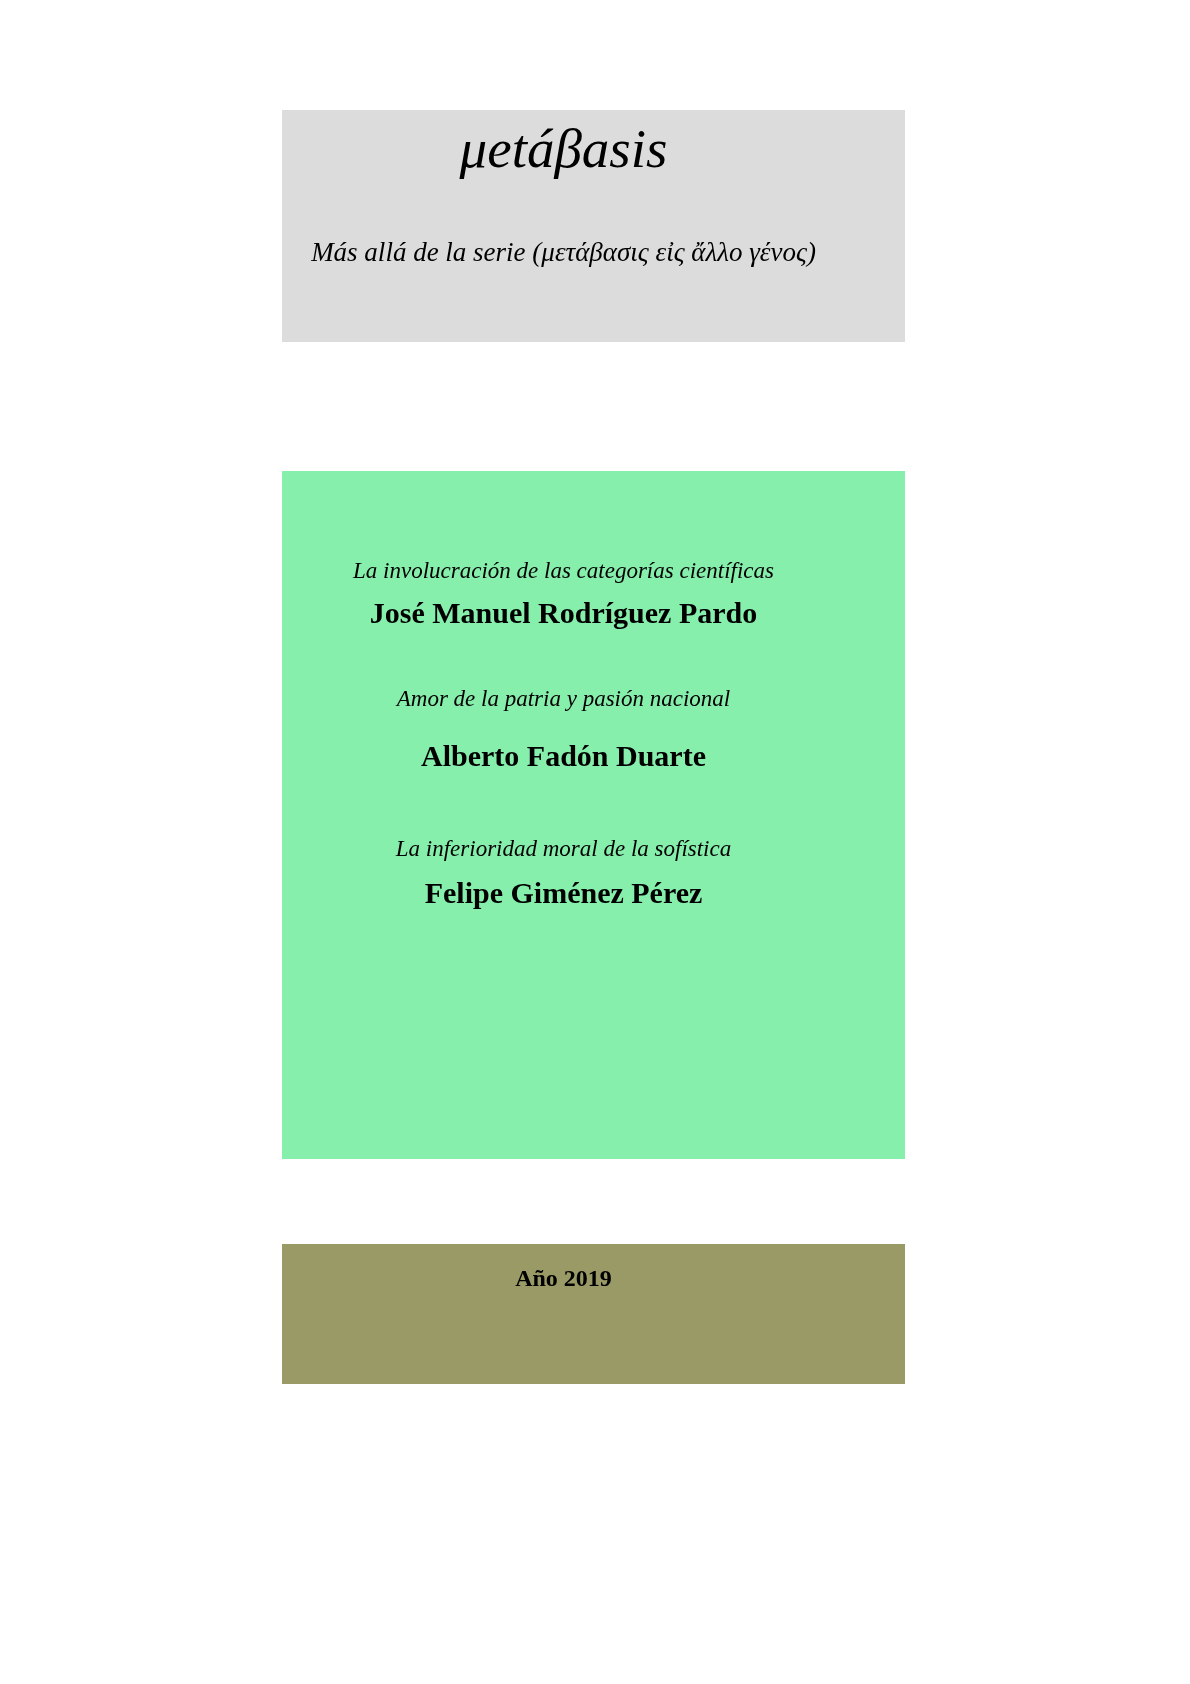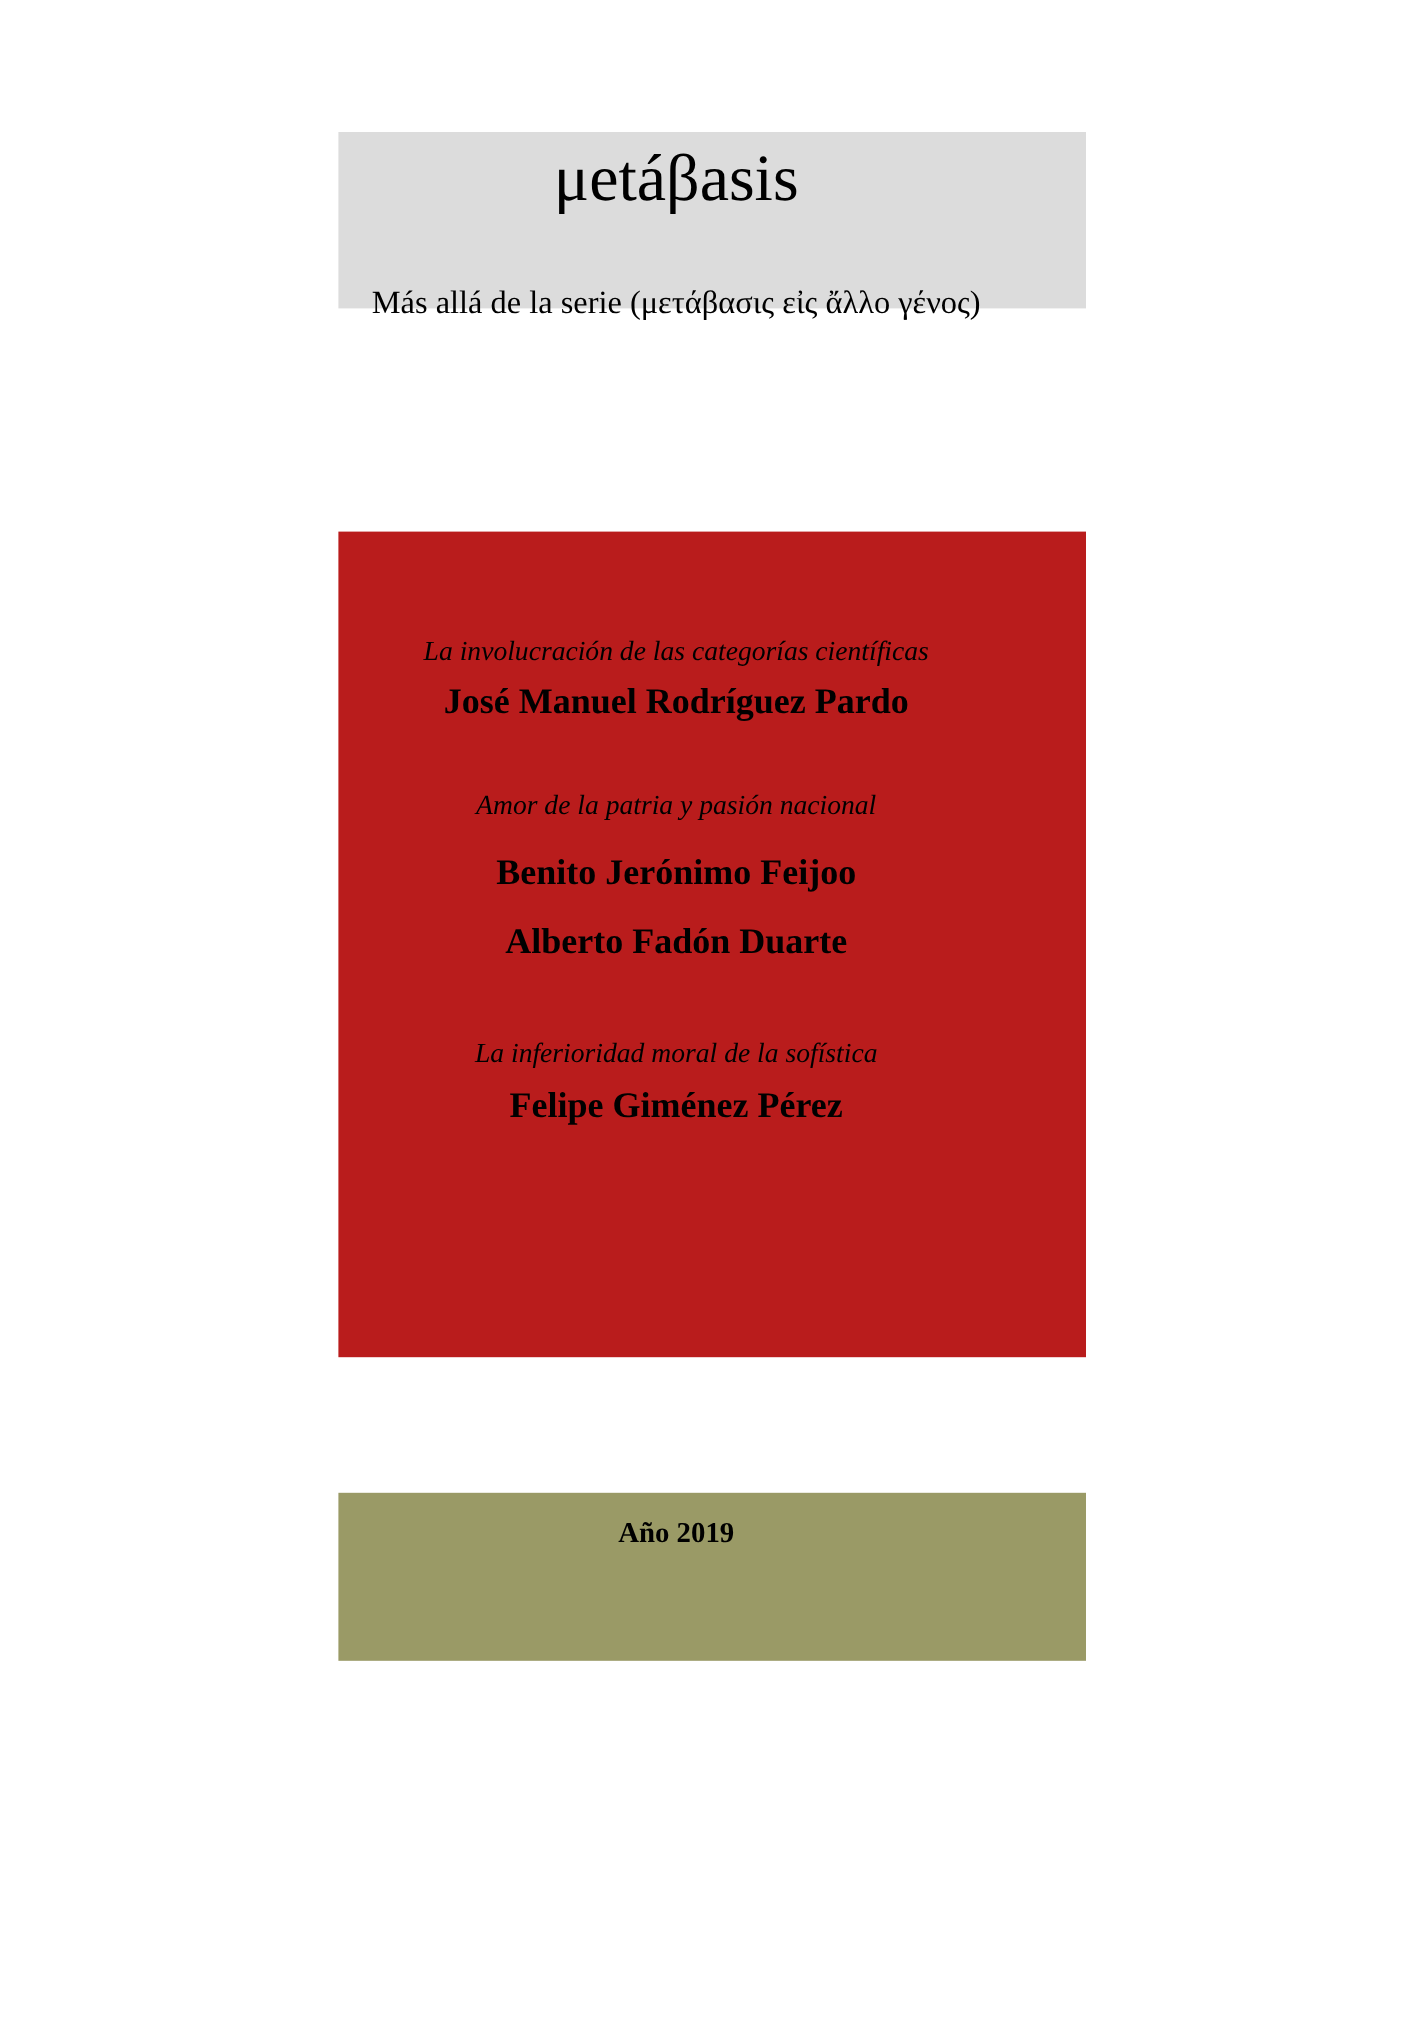--- a/index.html
+++ b/index.html
@@ -20,21 +20,22 @@
     position: absolute;
     left: 282px;
     width: 623px;
   }
   .text-col {
     width: 563px;           
     text-align: center;
   }
   .masthead {
     top: 110px;
-    height: 147px;
+    height: 232px;
+    font-style: italic;
   }
   .masthead .journal-title {
     margin-top: 2px;
     font-size: 55px;
     line-height: 74px;
     font-weight: 400;
   }
   .masthead .journal-subtitle {
     margin-top: 49px;
     font-size: 27px;
@@ -71,27 +72,26 @@
 
 <div class="page">
 
   <div class="box masthead" style="background: rgb(220, 220, 220);">
     <div class="text-col">
       <div class="journal-title">μetáβasis</div>
       <div class="journal-subtitle">Más allá de la serie (μετάβασις εἰς ἄλλο γένος)</div>
     </div>
   </div>
 
-  <div class="box contents" style="background: #b91c1c;">
+  <div class="box contents" style="background: #86efac; margin-top: 28px;">
     <div class="text-col">
       <div class="article-title" style="margin-top:83px">La involucración de las categorías científicas</div>
       <div class="article-author" style="margin-top:8px">José Manuel Rodríguez Pardo</div>
 
       <div class="article-title" style="margin-top:52px">Amor de la patria y pasión nacional</div>
-      <div class="article-author" style="margin-top:23px">Benito Jerónimo Feijoo</div>
 
       <div class="article-author" style="margin-top:23px">Alberto Fadón Duarte</div>
 
       <div class="article-title" style="margin-top:59px">La inferioridad moral de la sofística</div>
       <div class="article-author" style="margin-top:10px">Felipe Giménez Pérez</div>
     </div>
   </div>
 
   <div class="box issue" style="background: rgb(154, 154, 102);">
     <div class="text-col">

